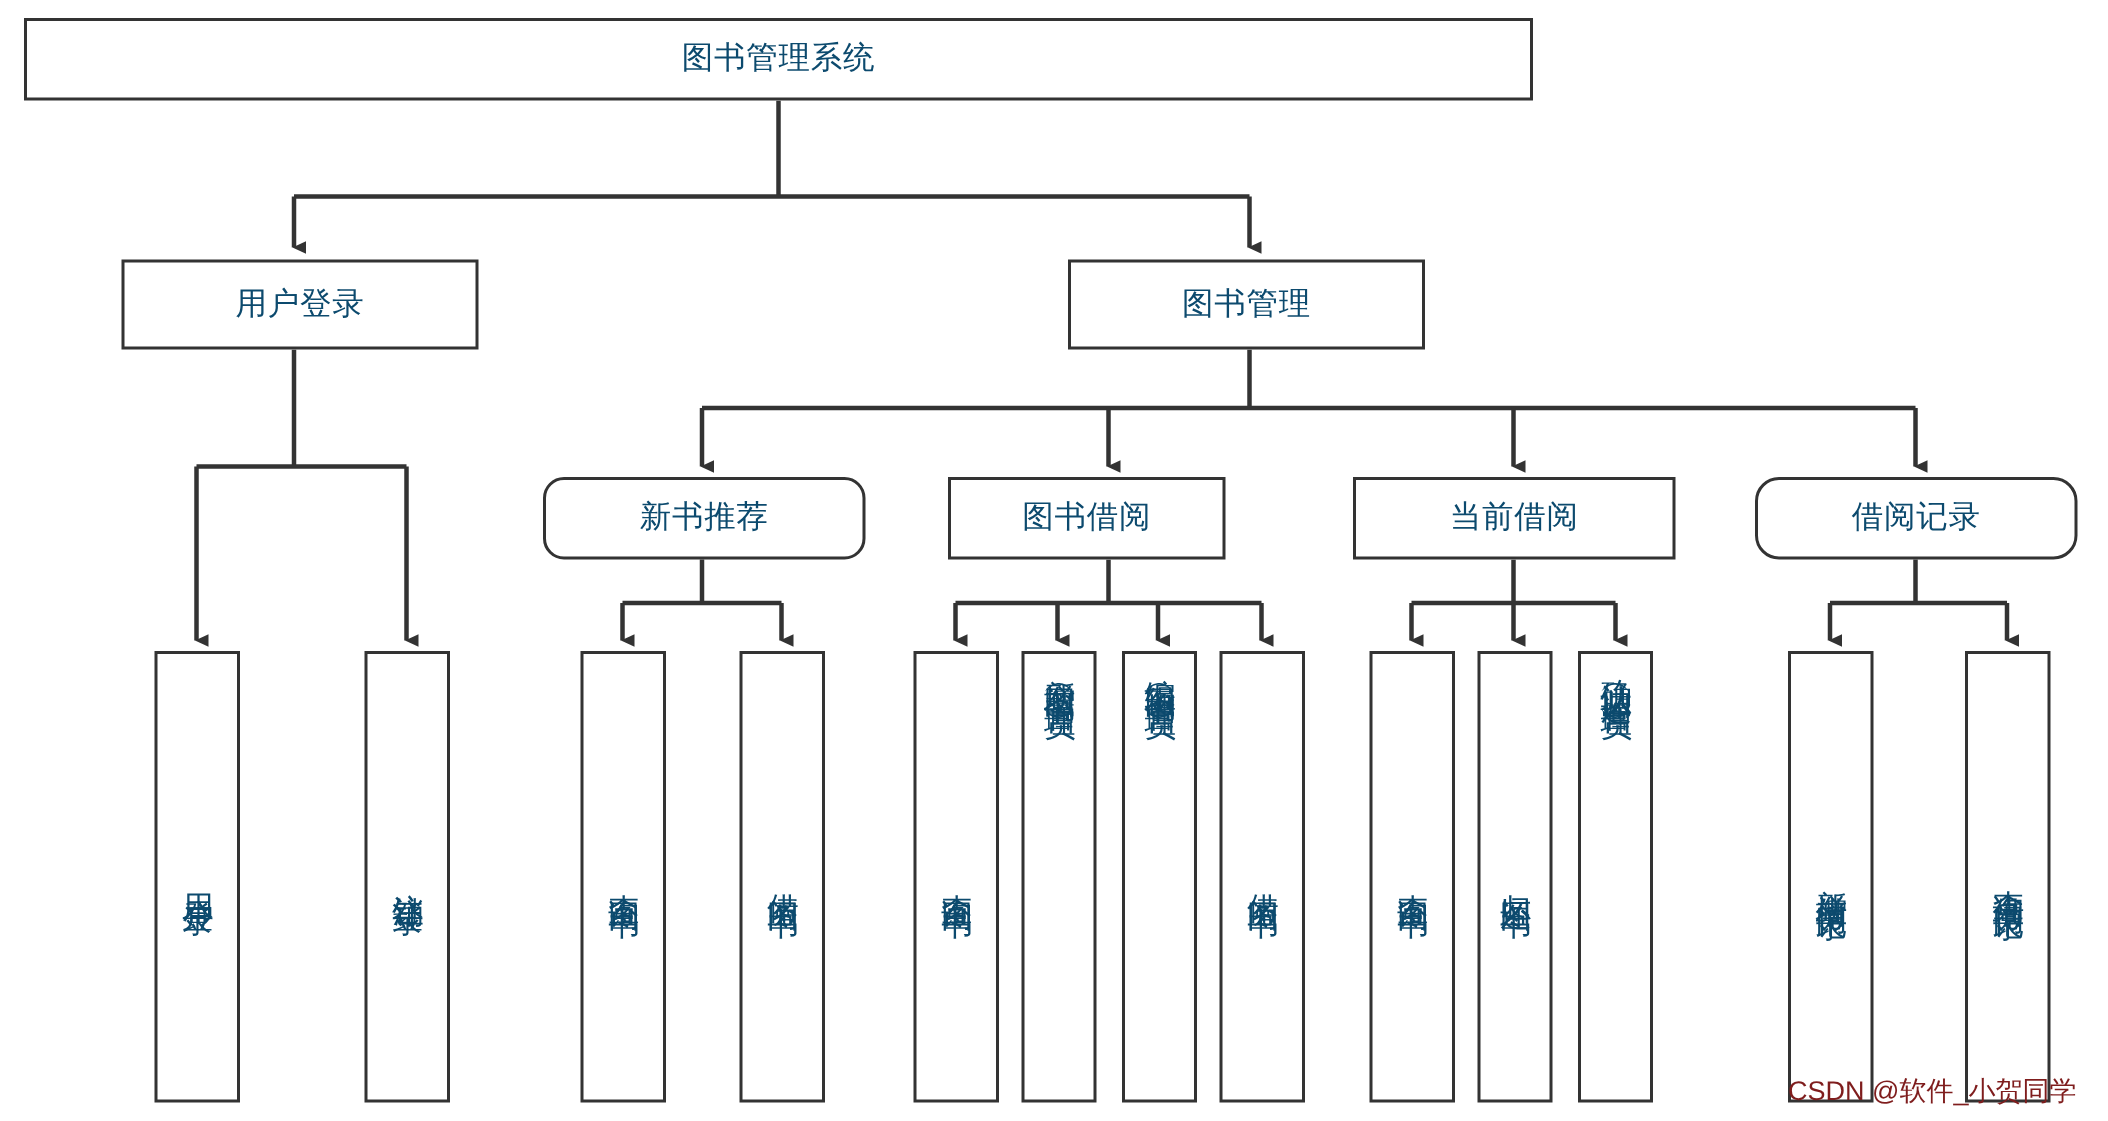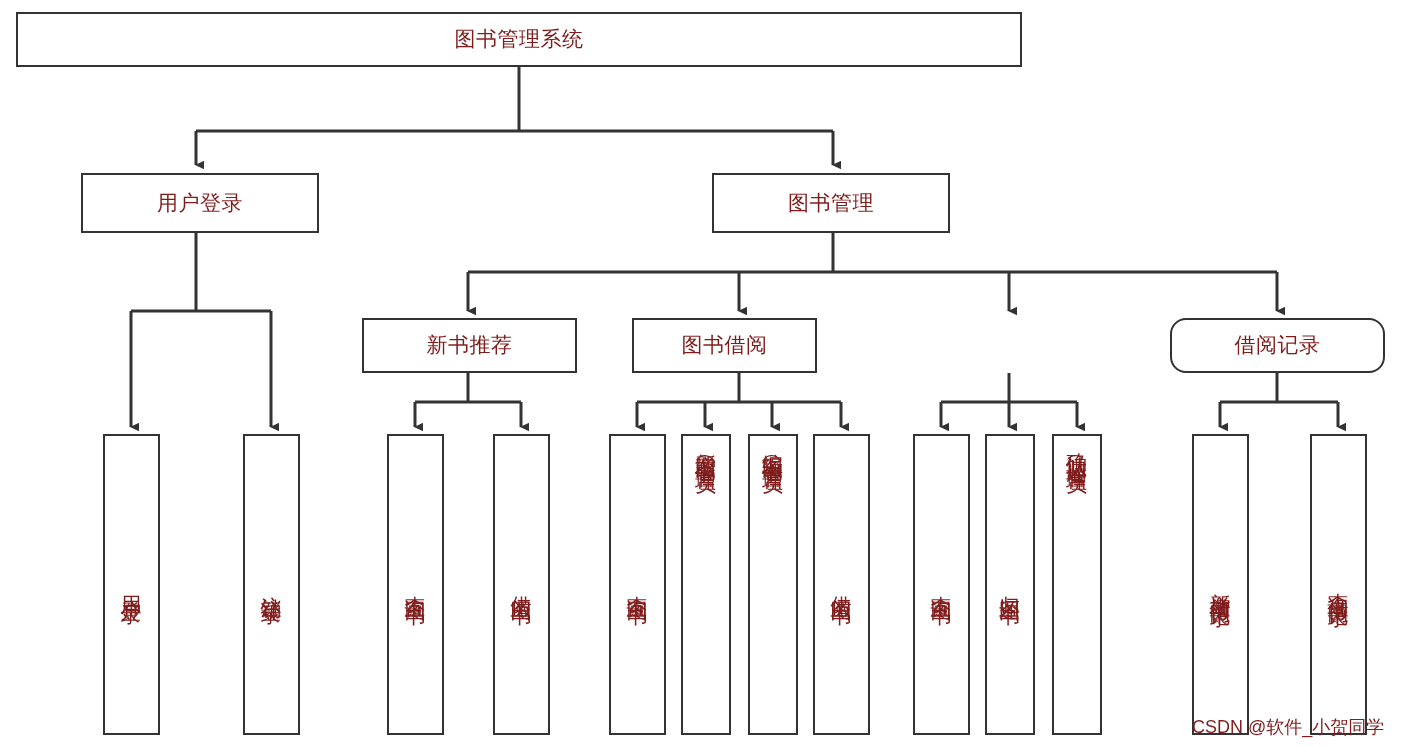--- a/index.html
+++ b/index.html
@@ -30,21 +30,21 @@
     position: absolute;
     box-sizing: border-box;
     background: #ffffff;
     border: 2.5px solid #333333;
     display: flex;
     align-items: center;
     justify-content: center;
     overflow: hidden;
   }
   .node-label {
-    color: #7f1d1d;
+    color: #0c4a6e;
     font-size: 21px;
     line-height: 1.05;
     letter-spacing: 0.5px;
     white-space: nowrap;
   }
   .node-box.vertical {
     align-items: flex-start;
     justify-content: center;
     padding-top: 0px;
   }
@@ -131,26 +131,29 @@
     <span class="node-label">图书管理系统</span>
   </div>
 
   <div class="node-box" style="left:81px; top:173px; width:238px; height:60px;">
     <span class="node-label">用户登录</span>
   </div>
   <div class="node-box" style="left:712px; top:173px; width:238px; height:60px;">
     <span class="node-label">图书管理</span>
   </div>
 
-  <div class="node-box" style="left:362px; top:318px; width:215px; height:55px;">
+  <div class="node-box" style="left:362px; top:318px; width:215px; height:55px;border-radius:14px;">
     <span class="node-label">新书推荐</span>
   </div>
   <div class="node-box" style="left:632px; top:318px; width:185px; height:55px;">
     <span class="node-label">图书借阅</span>
   </div>
+  <div class="node-box" style="left:902px; top:318px; width:215px; height:55px;">
+    <span class="node-label">当前借阅</span>
+  </div>
   <div class="node-box" style="left:1170px; top:318px; width:215px; height:55px;border-radius:16px;">
     <span class="node-label">借阅记录</span>
   </div>
 
   <div class="node-box vertical v-center" style="left:103px; top:434px; width:57px; height:301px;">
     <span class="node-label">用户登录</span>
   </div>
   <div class="node-box vertical v-center" style="left:243px; top:434px; width:57px; height:301px;">
     <span class="node-label">注销登录</span>
   </div>

